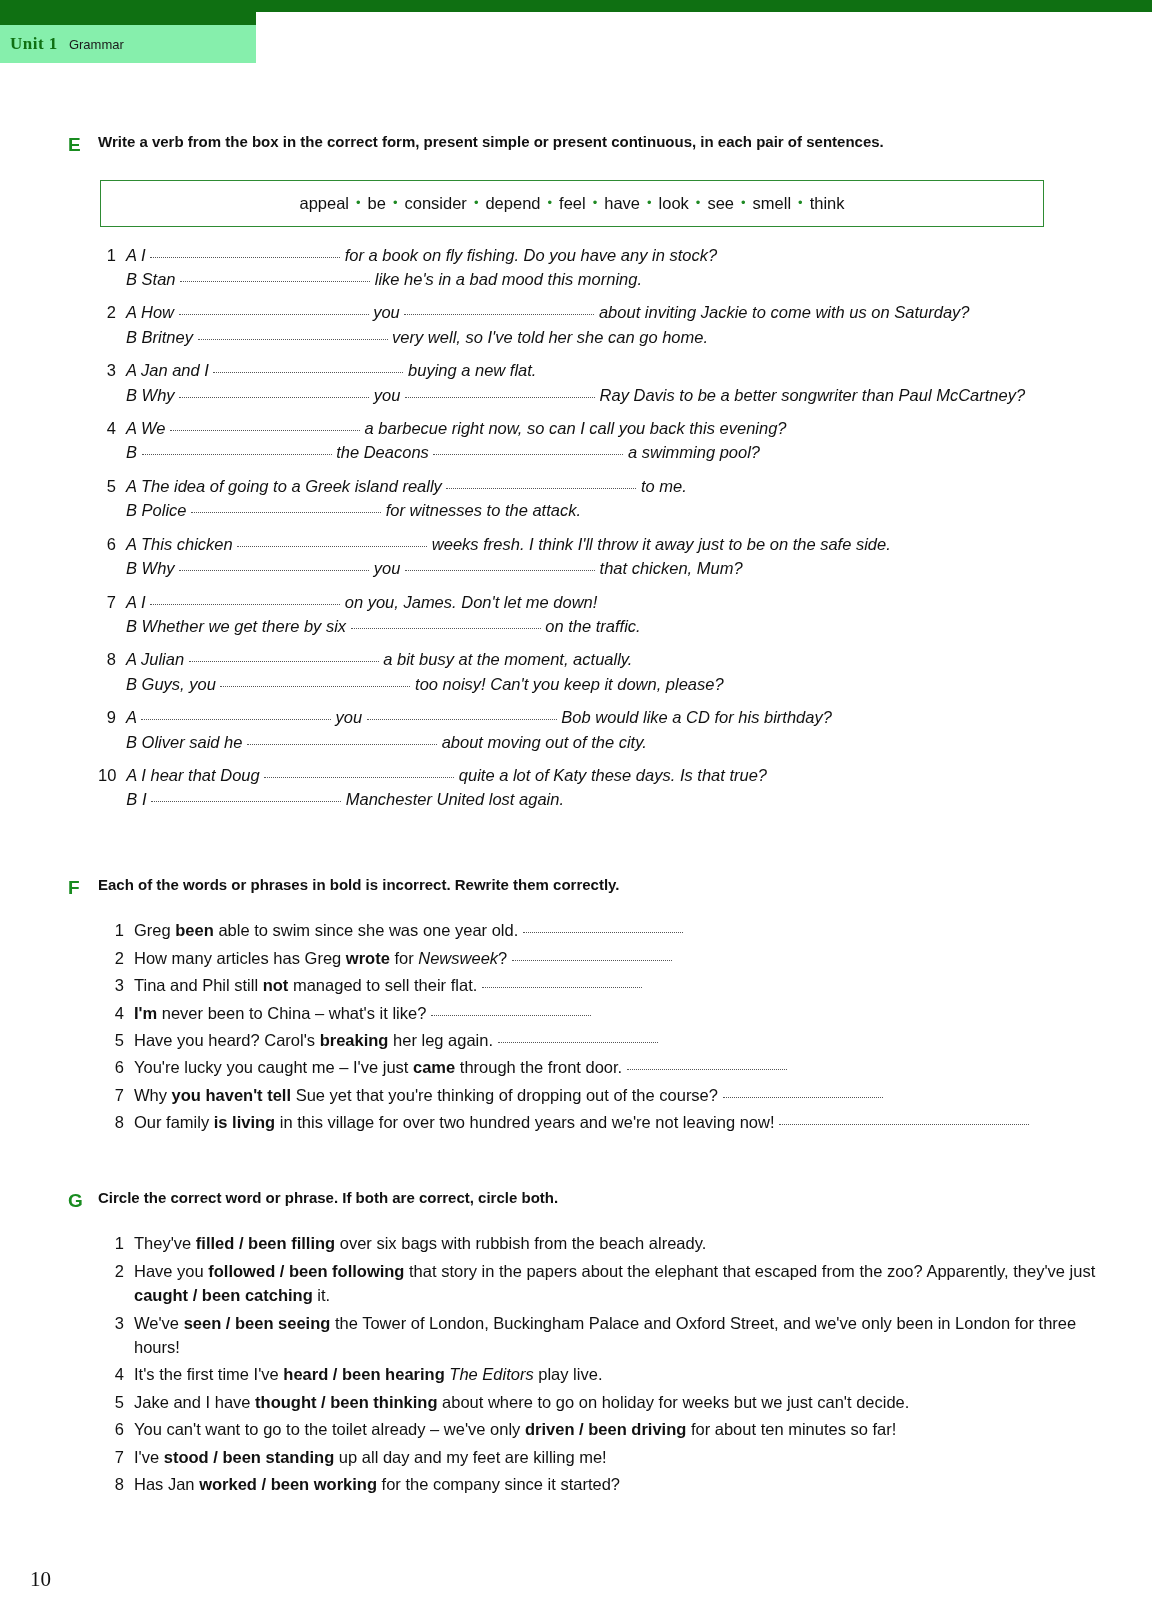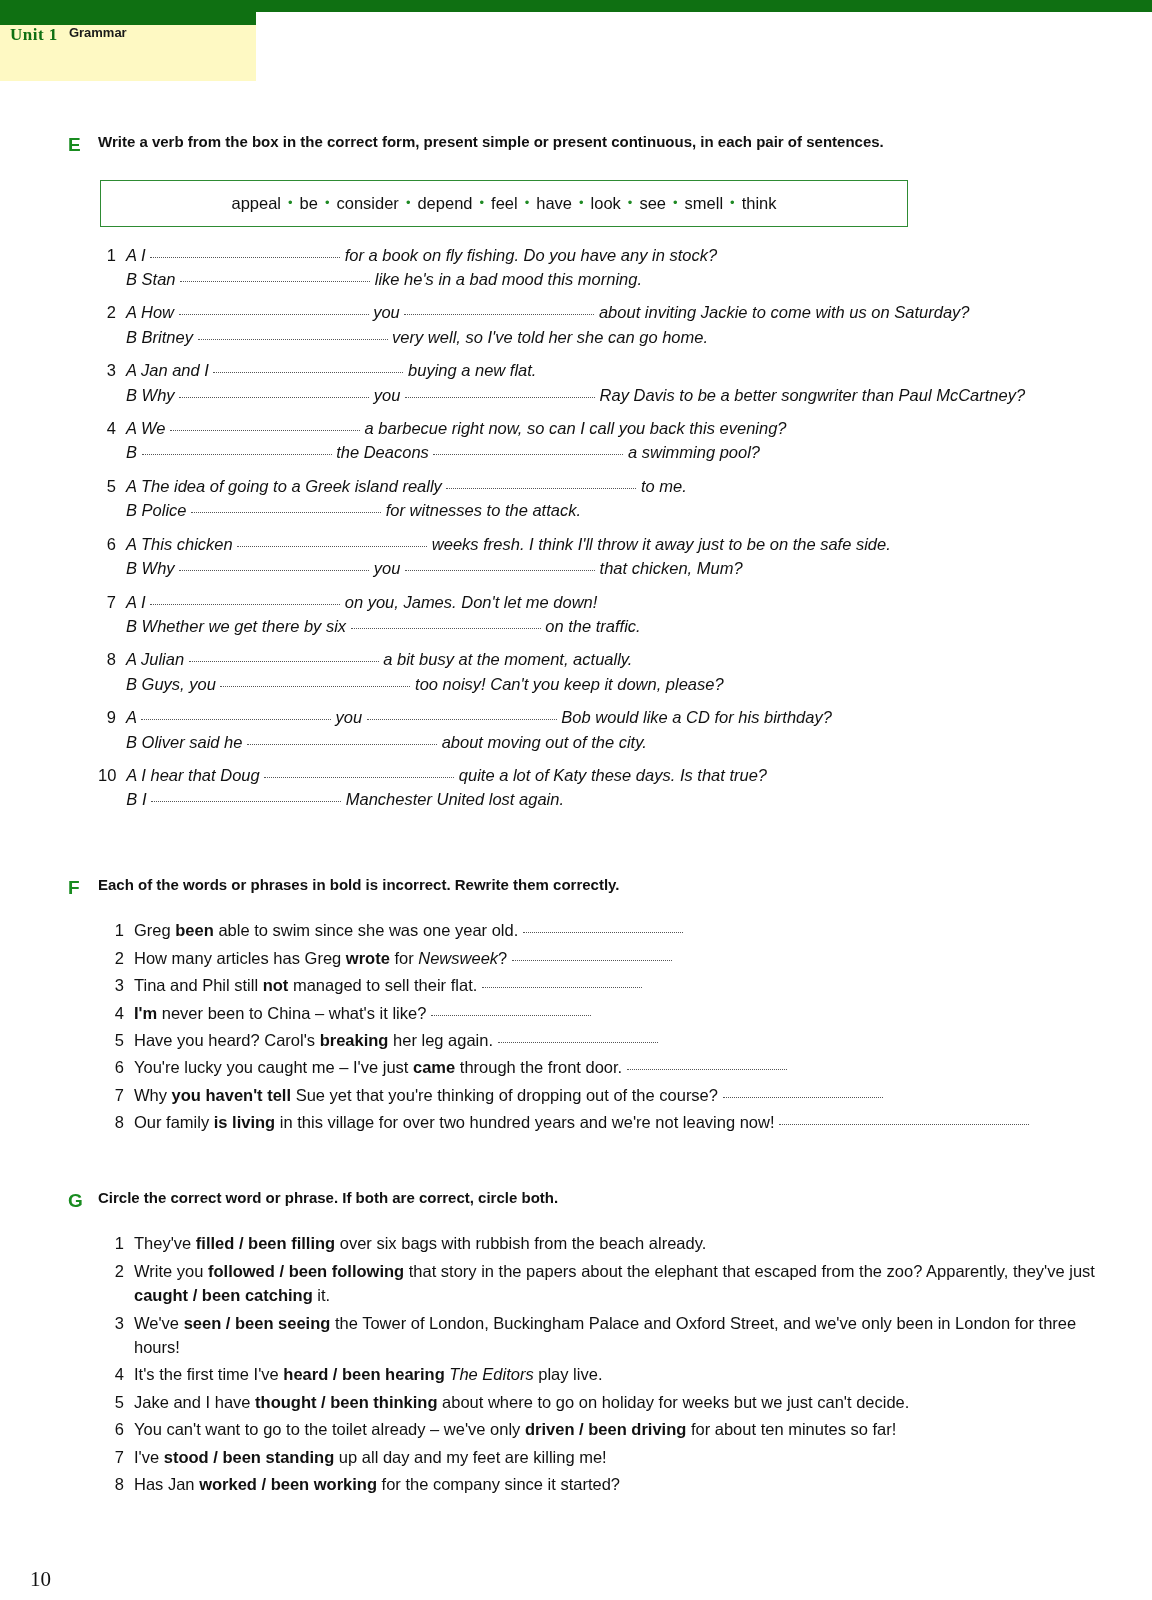--- a/index.html
+++ b/index.html
@@ -24,35 +24,36 @@
   }
   .green-band-left {
     position: absolute;
     left: 0; top: 0;
     width: 256px; height: 25px;
     background: #0f7012;
   }
   .unit-tab {
     position: absolute;
     left: 0; top: 25px;
-    width: 256px; height: 56px;
-    background: #fef9c3;
+    width: 256px; height: 38px;
+    background: #86efac;
     display: flex;
+    align-items: center;
     padding-left: 10px;
   }
   .unit-label {
     font-family: "Liberation Serif", serif;
     font-weight: bold;
     font-size: 17px;
     color: #0f7012;
     letter-spacing: 0.5px;
   }
   .section-label {
     font-family: "Liberation Sans", sans-serif;
-    font-weight: bold;
+    font-weight: normal;
     font-size: 13px;
     color: #1a1a1a;
     margin-left: 11px;
   }
 
   
   .page { padding: 0 30px 0 0; }
 
   .exercise { position: relative; }
 
@@ -73,21 +74,21 @@
     font-weight: bold;
     font-size: 15px;
     line-height: 1.38;
     color: #111111;
     max-width: 905px;
   }
 
   
   .word-box {
     margin: 22px 0 0 100px;
-    width: 808px;
+    width: 944px;
     border: 1.4px solid #2e8b33;
     padding: 13px 0;
     text-align: center;
     font-size: 16.5px;
     color: #111111;
   }
   .word-box .sep { color: #1f8a24; font-size: 13px; padding: 0 7px; vertical-align: 2px; }
 
   
   .items { margin-top: 16px; }
@@ -287,21 +288,21 @@
       <div class="ex-letter">G</div>
       <div class="ex-title">Circle the correct word or phrase. If both are correct, circle both.</div>
     </div>
     <div class="items" id="g-items">
         <div class="item">
           <div class="item-num">1</div>
           <div class="item-body"><span>They've </span><b>filled / been filling</b><span> over six bags with rubbish from the beach already.</span></div>
         </div>
         <div class="item">
           <div class="item-num">2</div>
-          <div class="item-body"><span>Write you </span><b>followed / been following</b><span> that story in the papers about the elephant that escaped from the zoo? Apparently, they've just </span><b>caught / been catching</b><span> it.</span></div>
+          <div class="item-body"><span>Have you </span><b>followed / been following</b><span> that story in the papers about the elephant that escaped from the zoo? Apparently, they've just </span><b>caught / been catching</b><span> it.</span></div>
         </div>
         <div class="item">
           <div class="item-num">3</div>
           <div class="item-body"><span>We've </span><b>seen / been seeing</b><span> the Tower of London, Buckingham Palace and Oxford Street, and we've only been in London for three hours!</span></div>
         </div>
         <div class="item">
           <div class="item-num">4</div>
           <div class="item-body"><span>It's the first time I've </span><b>heard / been hearing</b><span> </span><i>The Editors</i><span> play live.</span></div>
         </div>
         <div class="item">

